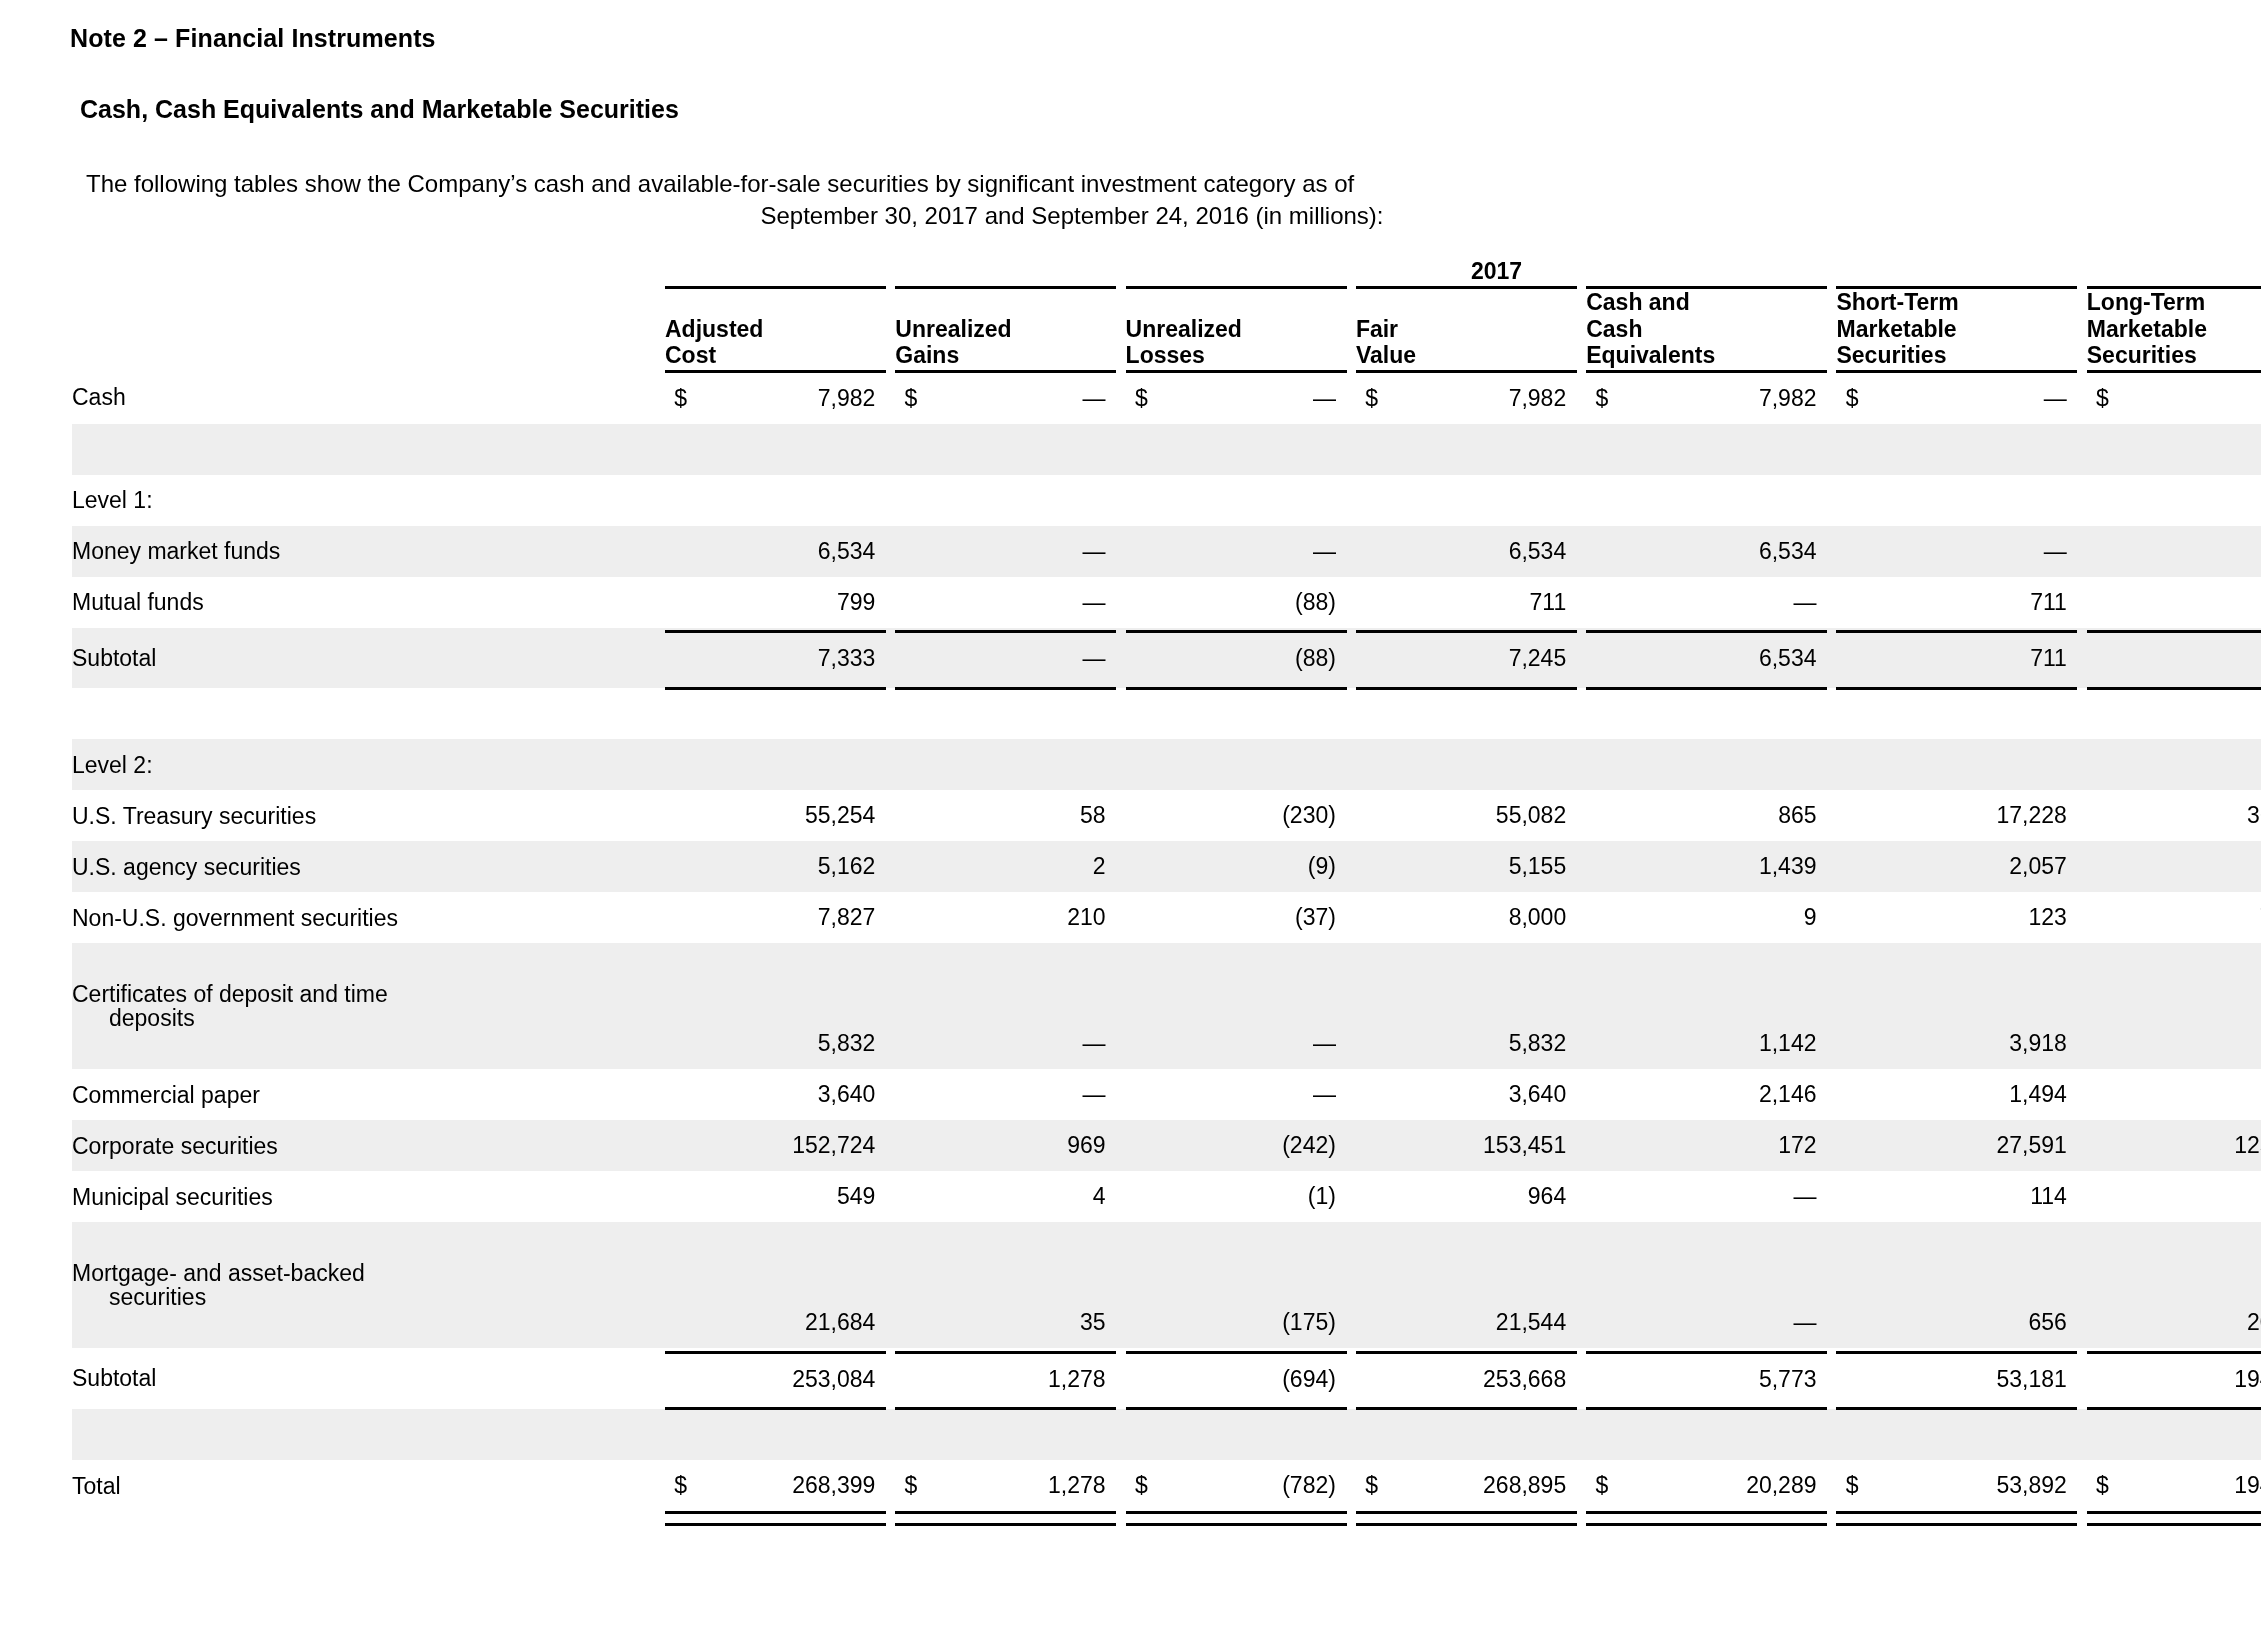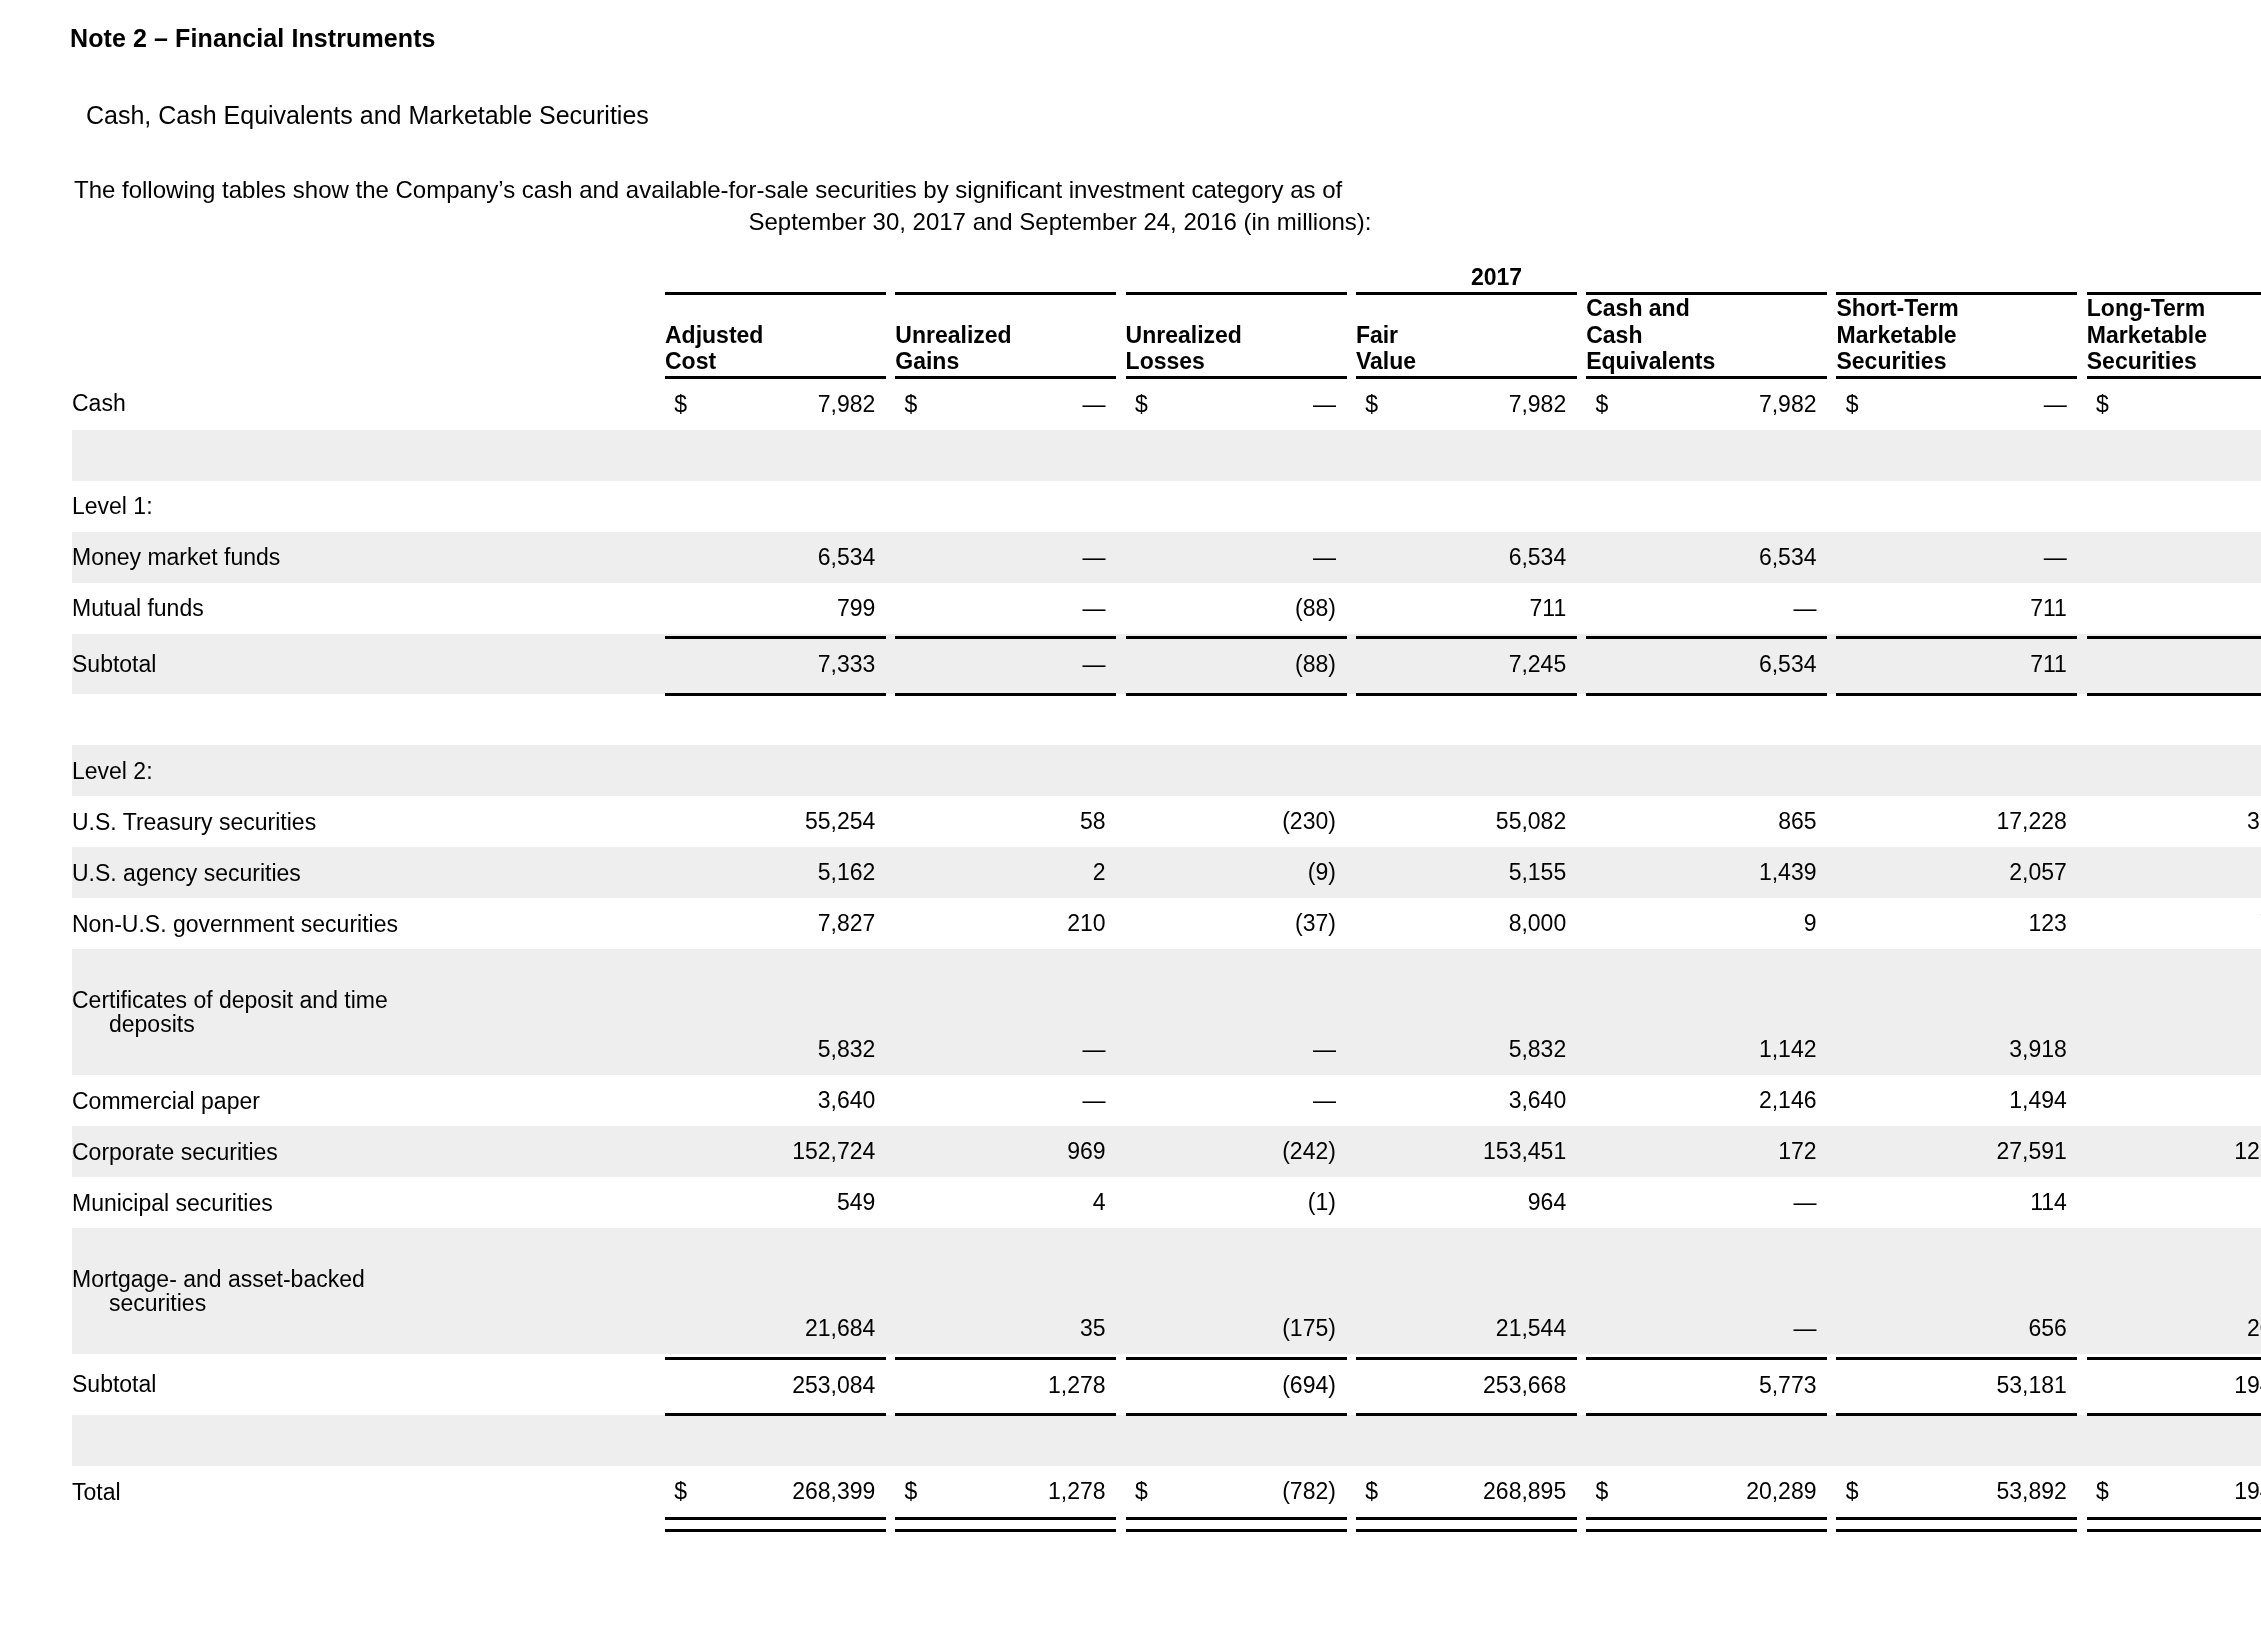--- a/index.html
+++ b/index.html
@@ -17,27 +17,27 @@
 
   
   .prose { padding: 0 70px; }
   .note-title {
     font-size: 25px; font-weight: bold;
     letter-spacing: 0.1px;
     margin: 0; padding-top: 25px;
     line-height: 1.1;
   }
   .section-title {
-    font-size: 25px; font-weight: normal;
-    margin: 16px; padding-top: 33px;
+    font-size: 25px; font-weight: bold;
+    margin: 10px; padding-top: 33px;
     line-height: 1.1;
   }
   .intro {
     font-size: 24px; line-height: 1.32;
-    margin: 4px; padding-top: 29px;
+    margin: 16px; padding-top: 29px;
     text-align: justify;
     text-justify: inter-word;
     width: 1972px;
   }
   .intro .last { display: block; text-align: center; }
 
   
   .tbl-wrap { padding: 0; margin-top: 28px; }
   table.fin {
     border-collapse: collapse;

